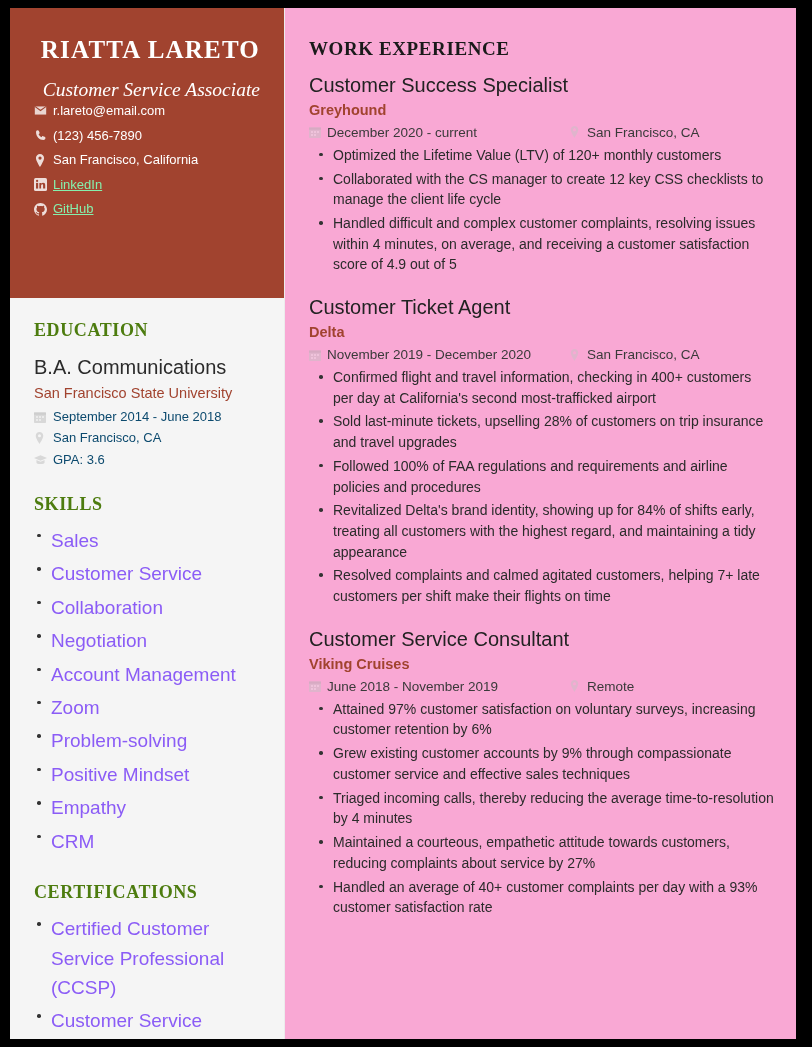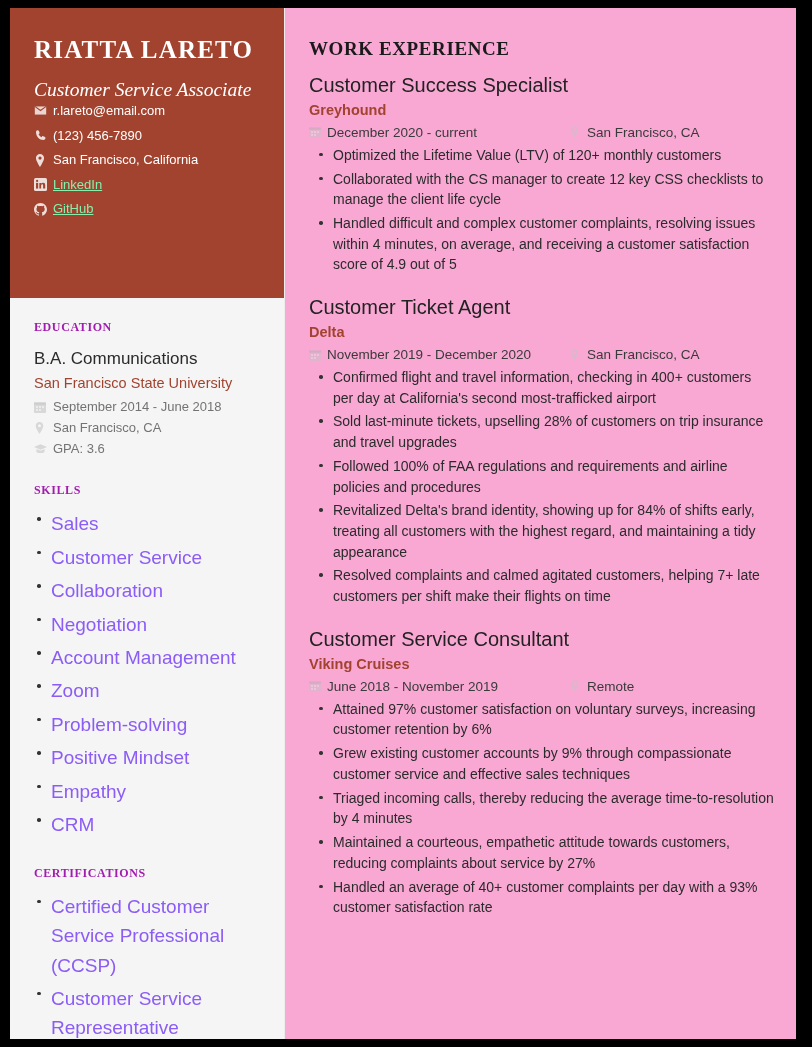--- a/index.html
+++ b/index.html
@@ -29,20 +29,21 @@
     background: #f5f5f5;
     border-right: 1px solid #ececec;
     position: relative;
   }
 
   .sidebar-header {
     background: #a1432f;
     color: #ffffff;
     padding: 28px 24px 24px 24px;
     min-height: 290px;
+    text-align: right;
   }
 
   .name {
     font-family: "Liberation Serif", serif;
     font-weight: bold;
     font-size: 25px;
     letter-spacing: 1.2px;
     line-height: 1.15;
     color: #ffffff;
   }
@@ -84,44 +85,44 @@
   }
 
   
   .side-body { padding: 22px 24px 24px 24px; }
 
   .side-section { margin-bottom: 26px; }
 
   .side-heading {
     font-family: "Liberation Serif", serif;
     font-weight: bold;
-    font-size: 12px;
+    font-size: 18px;
     letter-spacing: 0.6px;
-    color: #a21caf;
+    color: #4d7c0f;
     margin-bottom: 11px;
   }
 
   .edu-degree {
-    font-size: 17px;
+    font-size: 20px;
     color: #2b2b2b;
     line-height: 1.5;
   }
 
   .edu-school {
     font-size: 14.5px;
     color: #a1432f;
     line-height: 1.45;
     margin-top: 1px;
   }
 
   .edu-meta {
     display: flex;
     align-items: center;
     font-size: 13px;
-    color: #737373;
+    color: #0c4a6e;
     margin-top: 5px;
     line-height: 1.25;
   }
 
   .edu-meta .ico {
     width: 19px;
     flex: 0 0 19px;
     display: inline-flex;
     align-items: center;
     opacity: 0.45;

